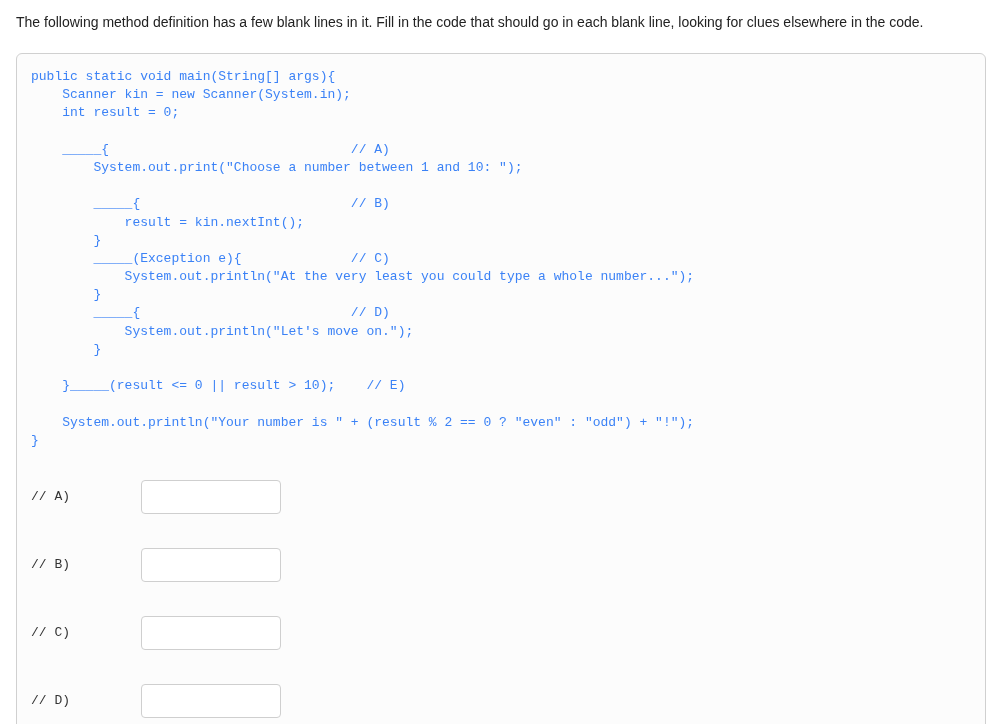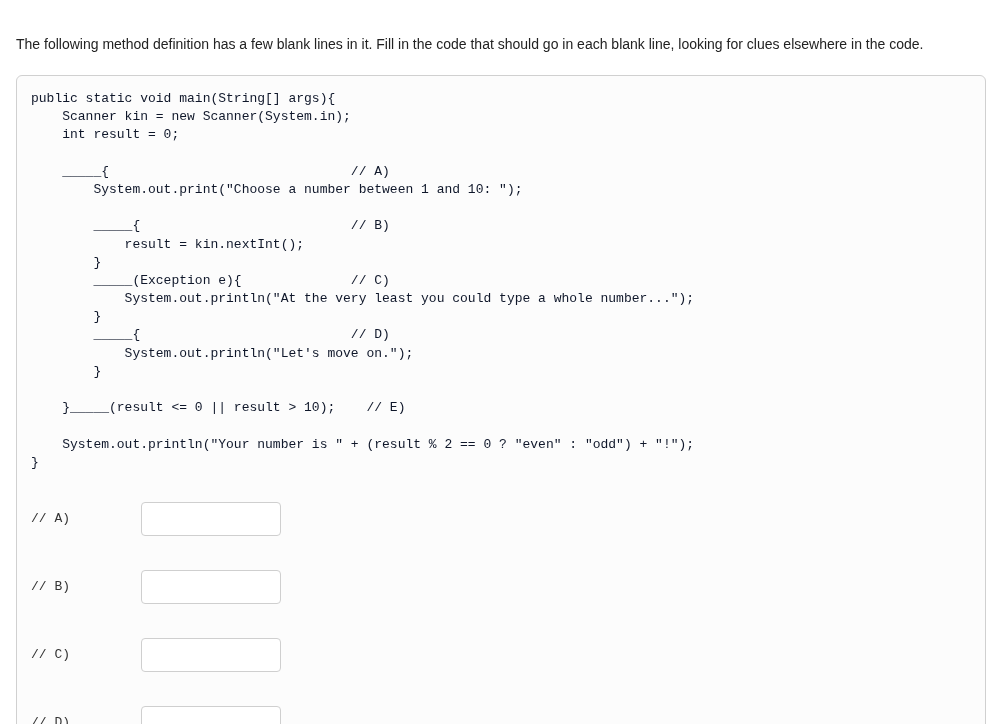--- a/index.html
+++ b/index.html
@@ -11,34 +11,33 @@
       font-family: Arial, Helvetica, sans-serif;
       font-size: 14px;
       color: #222;
       padding: 12px 16px;
       background: #fff;
       width: 1002px;
     }
     .question-text {
       margin-bottom: 20px;
       line-height: 1.5;
-      margin-top: 22px;
     }
     .container {
       border: 1px solid #d0d0d0;
       border-radius: 6px;
       padding: 14px 14px 20px 14px;
       background: #fcfcfc;
     }
     .code-block {
       font-family: "Courier New", Courier, monospace;
       font-size: 13px;
       line-height: 1.4;
       white-space: pre;
-      color: #0f172a;
+      color: #3b82f6;
       margin-bottom: 30px;
     }
     .answer-row {
       display: flex;
       align-items: center;
       margin-bottom: 34px;
     }
     .answer-row:last-child {
       margin-bottom: 10px;
     }

